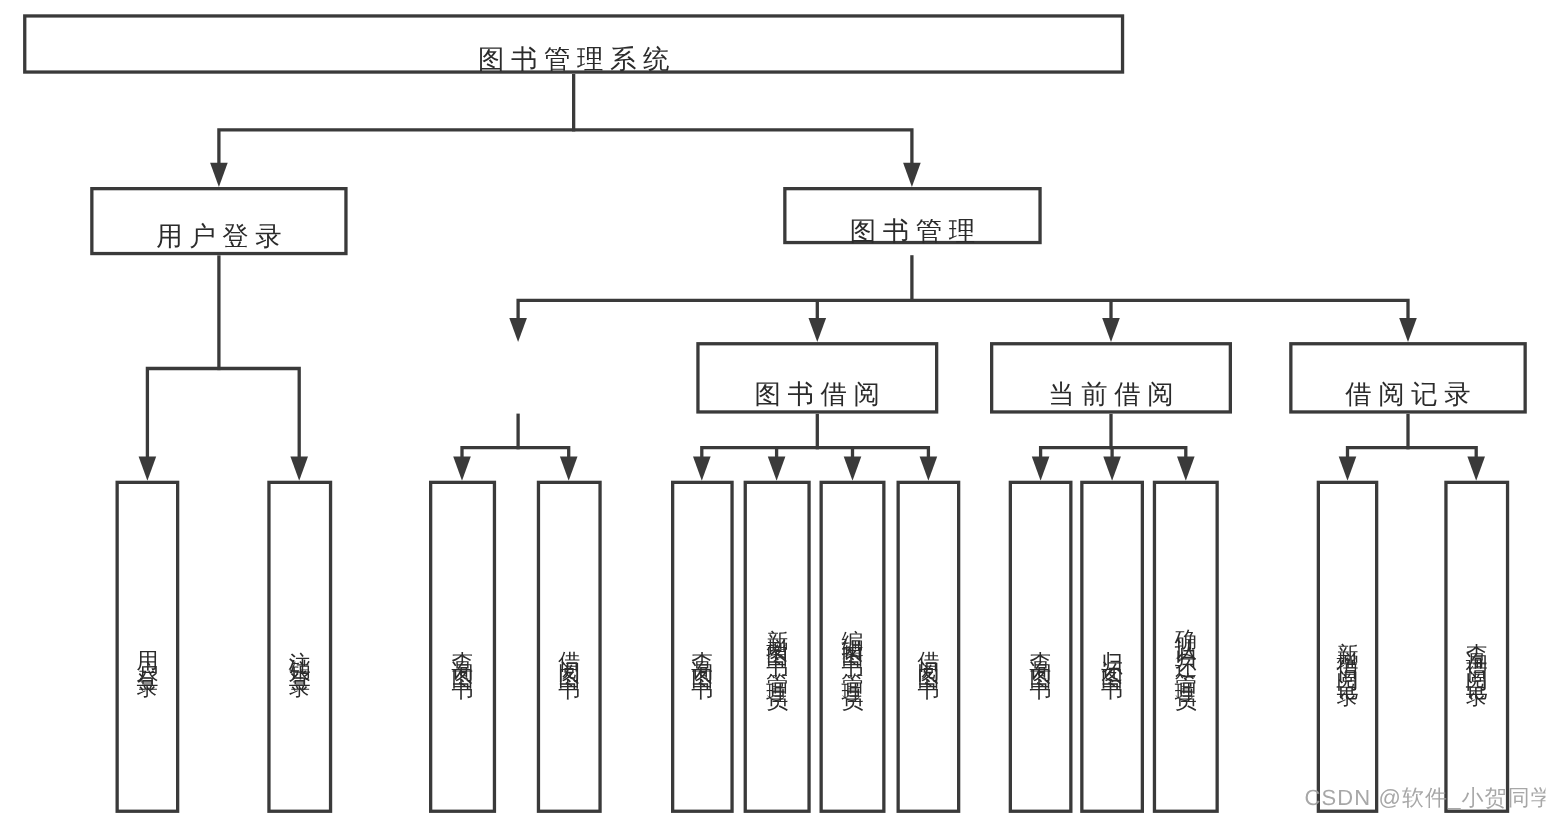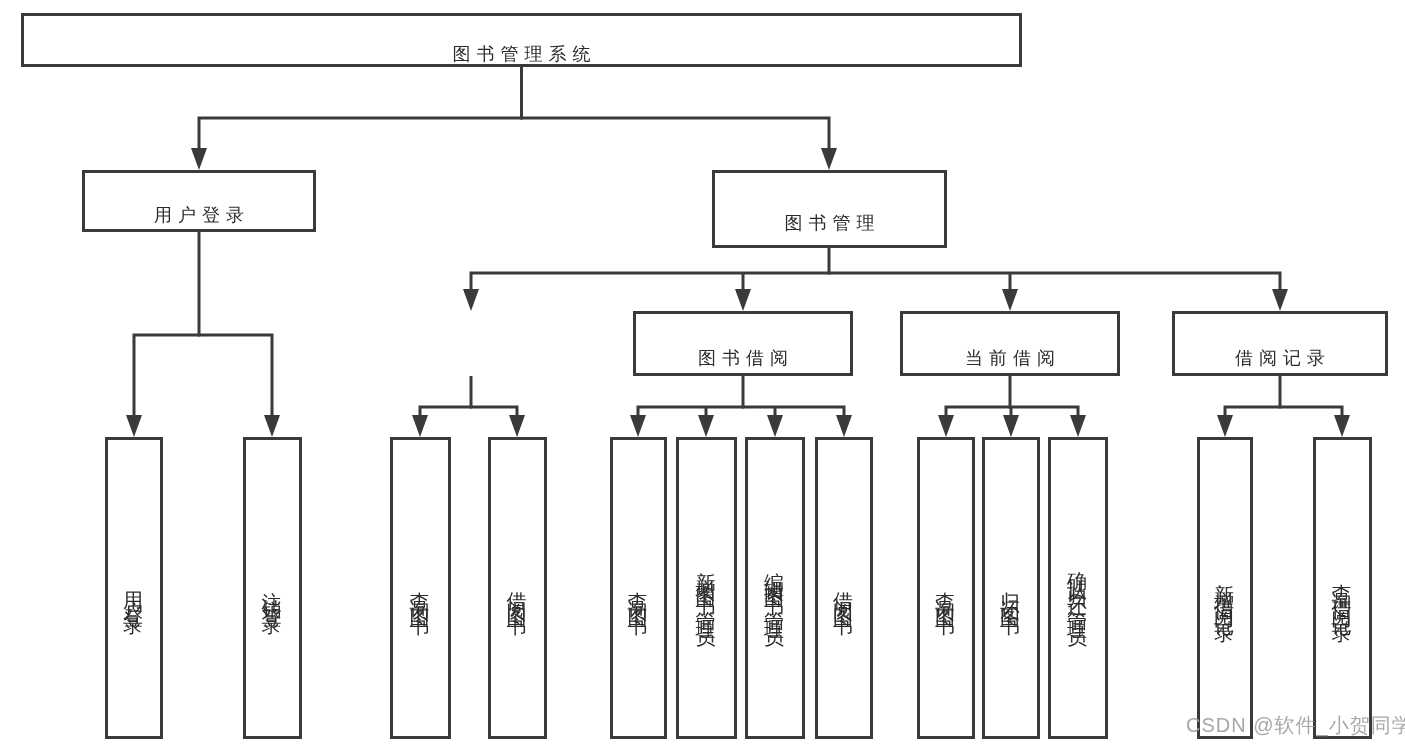--- a/index.html
+++ b/index.html
@@ -10,21 +10,21 @@
     position: absolute;
     box-sizing: border-box;
     border: 3px solid #3a3a3a;
     background: #ffffff;
     display: flex;
     align-items: center;
     justify-content: center;
     color: #2b2b2b;
   }
   .node .hlabel {
-    font-size: 18px;
+    font-size: 24px;
     letter-spacing: 6px;
     padding-left: 6px; 
     white-space: nowrap;
     margin-top: 28px;
   }
   .node .vlabel {
     writing-mode: vertical-rl;
     text-orientation: mixed;
     font-size: 20px;
     letter-spacing: 8px;
@@ -101,21 +101,21 @@
     </g>
   </svg>
 
   <div class="node" style="left:21px; top:13px; width:1001px; height:54px;">
     <span class="hlabel">图书管理系统</span>
   </div>
 
   <div class="node" style="left:82px; top:170px; width:234px; height:62px;">
     <span class="hlabel">用户登录</span>
   </div>
-  <div class="node" style="left:712px; top:170px; width:235px; height:78px;">
+  <div class="node" style="left:712px; top:170px; width:235px; height:52px;">
     <span class="hlabel">图书管理</span>
   </div>
 
   <div class="node" style="left:900px; top:311px; width:220px; height:65px;">
     <span class="hlabel">当前借阅</span>
   </div>
   <div class="node" style="left:633px; top:311px; width:220px; height:65px;">
     <span class="hlabel">图书借阅</span>
   </div>
   <div class="node" style="left:1172px; top:311px; width:216px; height:65px;">

